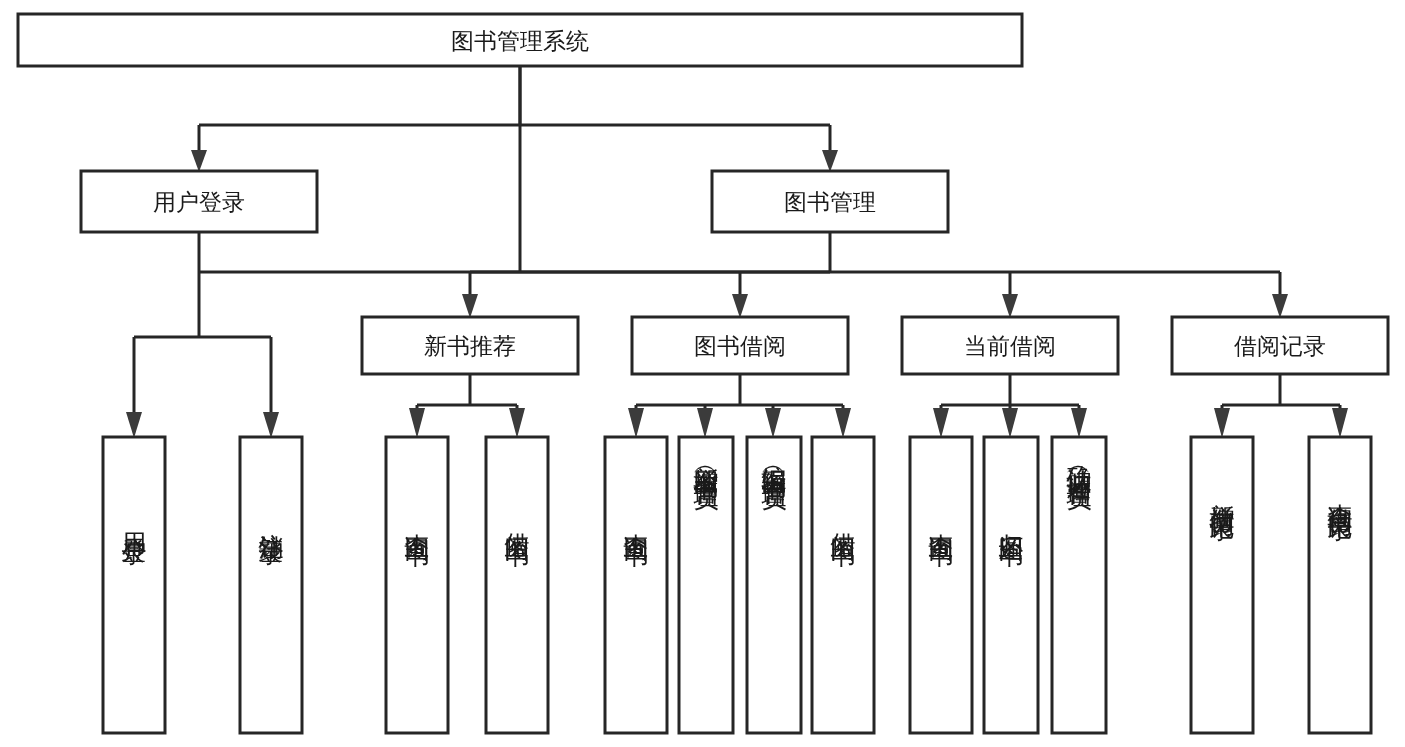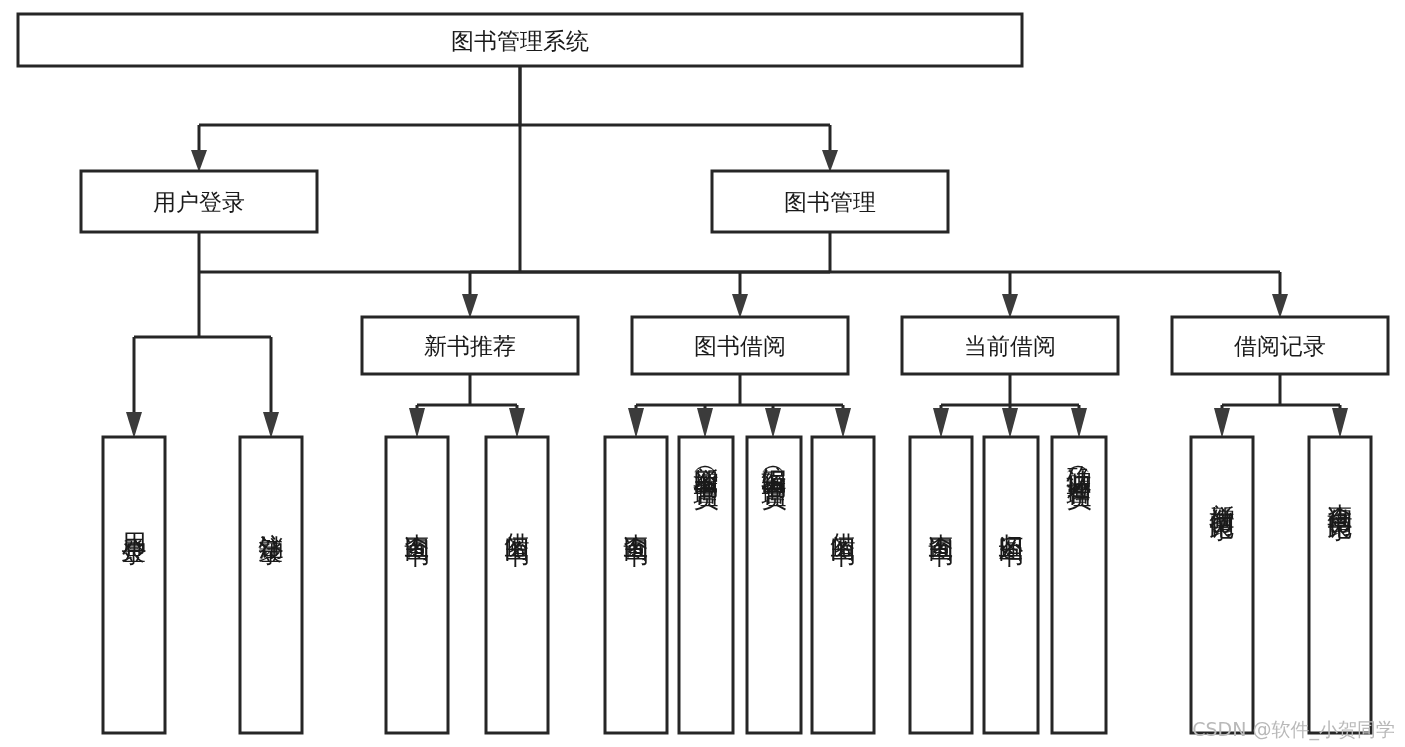--- a/index.html
+++ b/index.html
@@ -192,15 +192,14 @@
   <div class="vlabel" style="left:761px; top:446px;">编辑图书（管理员）</div>
   <div class="vlabel" style="left:830px; top:513px;">借阅图书</div>
 
   <div class="vlabel" style="left:928px; top:513px;">查询图书</div>
   <div class="vlabel" style="left:998px; top:513px;">归还图书</div>
   <div class="vlabel" style="left:1066px; top:446px;">确认归还（管理员）</div>
 
   <div class="vlabel" style="left:1209px; top:483px;">新增借阅记录</div>
   <div class="vlabel" style="left:1327px; top:483px;">查询借阅记录</div>
 
-  <div class="watermark">CSDN @软件_小贺同学</div>
 
 </div>
 
 </body></html>

